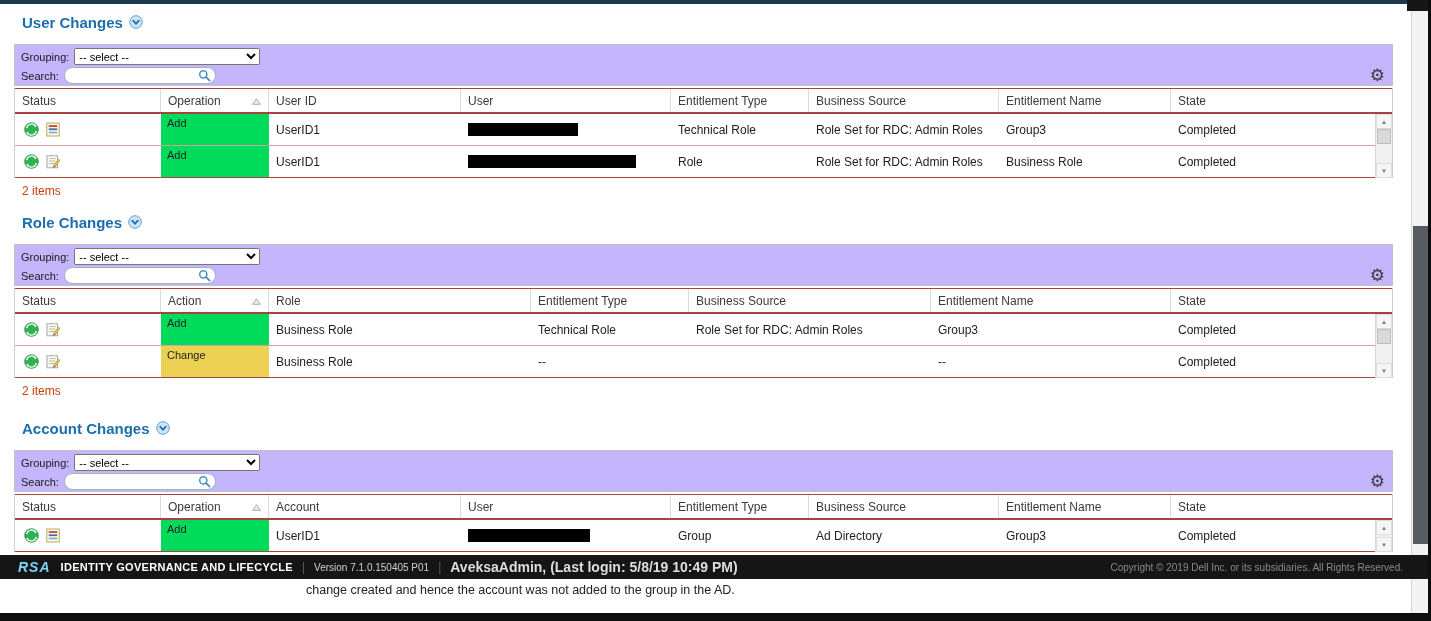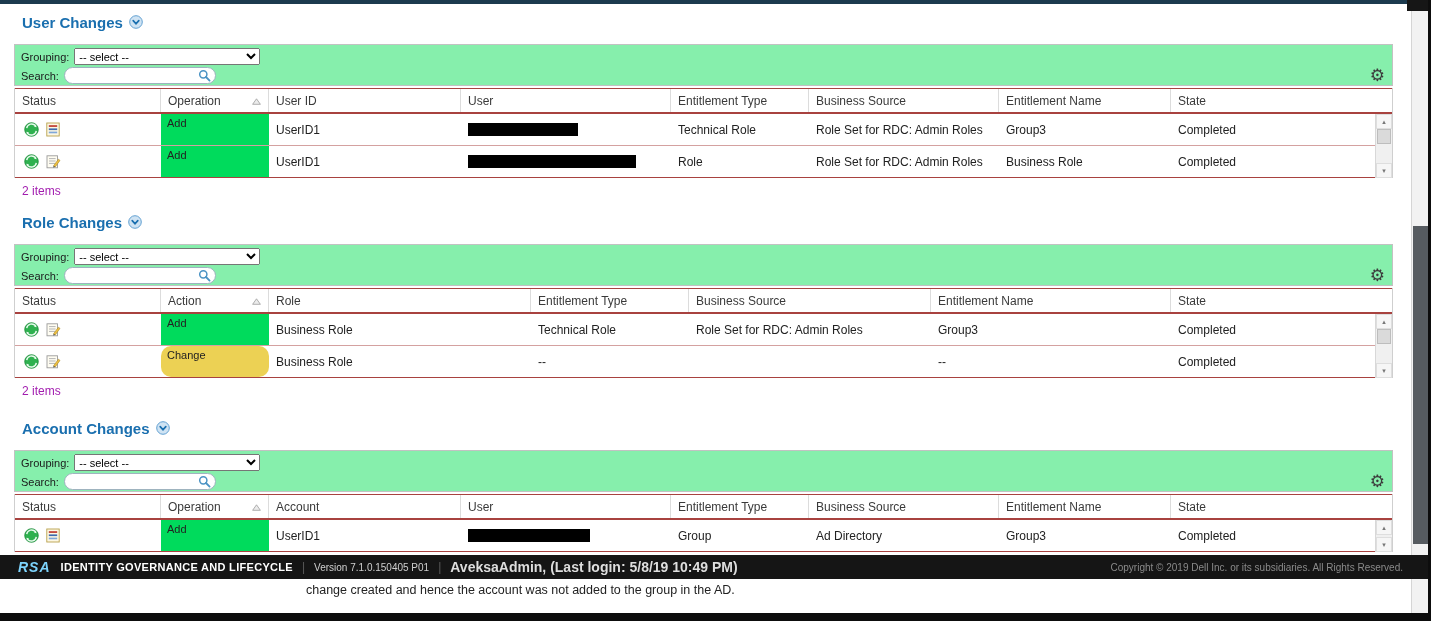--- a/index.html
+++ b/index.html
@@ -14,21 +14,21 @@
   .vscroll{position:absolute;top:4px;right:3px;width:17px;height:609px;background:#f2f2f2;border-left:1px solid #d5d5d5;z-index:44}
   .vscroll-thumb{position:absolute;left:1px;top:222px;width:15px;height:318px;background:#565b60}
 
   .content{position:absolute;top:4px;left:0;width:1411px;height:551px;overflow:hidden}
 
   .section{position:absolute;left:14px;width:1379px}
   .sec-title{display:flex;align-items:center;gap:6px;margin-left:8px;height:20px;margin-bottom:12px}
   .sec-title .t{color:#1a6faf;font-weight:bold;font-size:15px}
   .chev{display:inline-flex;cursor:pointer}
 
-  .toolbar{background:#86efac;border:1px solid #c2c2c2;height:42px;padding:2px 6px;position:relative}
+  .toolbar{background:#c4b5fd;border:1px solid #c2c2c2;height:42px;padding:2px 6px;position:relative}
   .tb-row{display:flex;align-items:center;height:19px;font-size:11px;color:#1a1a1a}
   .tb-row label{margin-right:5px}
   select.grouping{width:186px;height:17px;font-size:11px;font-family:inherit}
   .search-pill{width:152px;height:17px;border:1px solid #9fb3bf;border-radius:9px;background:#fff;display:flex;align-items:center;padding:0 4px 0 8px}
   .search-pill input{flex:1;border:none;outline:none;font-size:11px;height:13px;background:transparent;min-width:0}
   .mag{display:inline-flex;cursor:pointer}
   .gear{position:absolute;right:7px;bottom:1px;font-size:17px;line-height:17px;color:#3c3c3c;cursor:pointer}
 
   .grid{margin-top:2px;border-left:1px solid #cfcfcf;border-right:1px solid #cfcfcf;background:#fff}
   .ghead{display:flex;border-top:1px solid #a8423f;border-bottom:2px solid #a8423f;height:26px}
@@ -41,21 +41,21 @@
   .cell{display:flex;align-items:center;padding:0 7px;font-size:12px;color:#222;overflow:hidden;white-space:nowrap}
   .cell.icons{gap:7px;padding-left:9px}
   .ic{display:inline-flex}
   .cell.op{padding:0;align-items:center}
   .badge{width:100%;height:100%;padding:3px 6px;font-size:11px;color:#222}
   .redact{height:13px;background:#000}
   .mini{width:17px;background:#f0f0f0;border-left:1px solid #d8d8d8;position:relative}
   .mini .up,.mini .dn{position:absolute;left:0;width:16px;height:15px;background:#f6f6f6;border:1px solid #dedede;color:#777;font-size:7px;text-align:center;line-height:13px;cursor:pointer}
   .mini .up{top:0}.mini .dn{bottom:0}
   .mini .th{position:absolute;left:1px;top:15px;width:14px;height:15px;background:#dadada;border:1px solid #bdbdbd;cursor:pointer}
-  .items{margin:6px 0 0 8px;font-size:12px;color:#a21caf}
+  .items{margin:6px 0 0 8px;font-size:12px;color:#c2410c}
 
   .footer{position:absolute;top:555px;left:0;width:1431px;height:24px;background:#151515;display:flex;align-items:center;z-index:48}
   .f-brand{color:#7dd3fc;font-weight:bold;font-style:italic;font-size:14px;margin-left:18px;letter-spacing:1px}
   .f-product{color:#fff;font-weight:bold;font-size:11px;margin-left:10px;letter-spacing:.3px}
   .f-sep{color:#5a5a5a;margin:0 9px;font-size:12px}
   .f-version{color:#cfcfcf;font-size:10px}
   .f-session{color:#dedede;font-size:14px;font-weight:bold}
   .f-copy{margin-left:auto;margin-right:28px;color:#8a8a8a;font-size:10px}
 
   .below{position:absolute;top:579px;left:0;width:1431px;height:34px;background:#fff}
@@ -309,21 +309,21 @@
                     <rect x="1" y="1.8" width="10.5" height="12" fill="#fffdf2" stroke="#9a9a9a" stroke-width="0.9"></rect>
                     <line x1="3" y1="4.6" x2="9.6" y2="4.6" stroke="#b5b5b5"></line>
                     <line x1="3" y1="7" x2="9.6" y2="7" stroke="#b5b5b5"></line>
                     <line x1="3" y1="9.4" x2="9.6" y2="9.4" stroke="#b5b5b5"></line>
                     <path d="M7.6 11.8 L12.4 5.2 L14 6.4 L9.2 13 Z" fill="#f0c040" stroke="#a98a2a" stroke-width="0.6"></path>
                     <path d="M7.6 11.8 L9.2 13 L7.2 13.6 Z" fill="#444"></path>
                   </svg>
                 </span>
               </div>
               <div class="cell op" style="width: 108px;">
-                <div class="badge" style="background: rgb(236, 209, 84); border-radius: 10px;">Change</div>
+                <div class="badge" style="background: rgb(236, 209, 84);">Change</div>
               </div>
               <div class="cell" style="width: 262px;">Business Role</div>
               <div class="cell" style="width: 158px;">--</div>
               <div class="cell" style="width: 242px;"></div>
               <div class="cell" style="width: 240px;">--</div>
               <div class="cell" style="flex: 1 1 0%;">Completed</div>
             </div>
           </div>
           <div class="mini" style="height: 64px;">
             <div class="up">▴</div>

